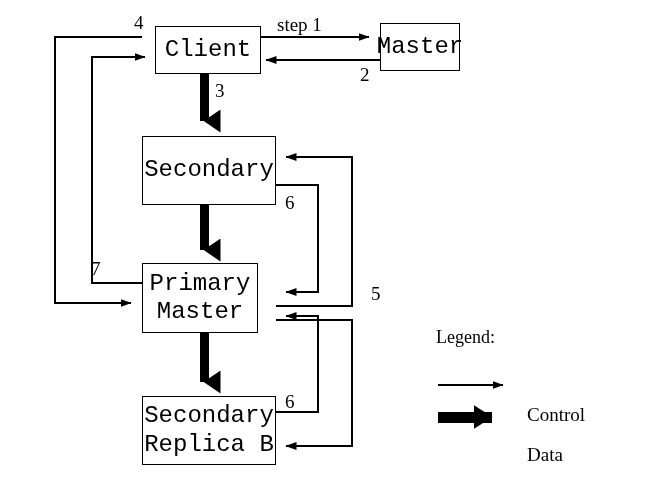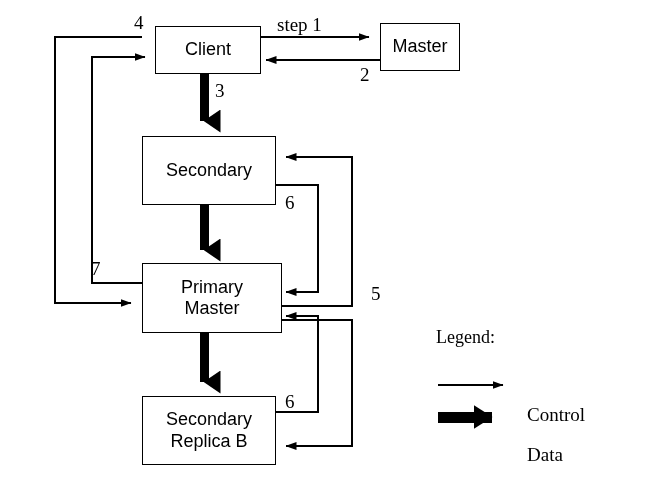--- a/index.html
+++ b/index.html
@@ -27,22 +27,22 @@
   }
   .node-box {
     position: absolute;
     box-sizing: border-box;
     border: 1.4px solid #000000;
     background: #ffffff;
     display: flex;
     flex-direction: column;
     align-items: center;
     justify-content: center;
-    font-family: Liberation Sans, sans-serif;
-    font-size: 18px;
+    font-family: Liberation Mono, monospace;
+    font-size: 24px;
     line-height: 1.18;
     color: #000000;
     z-index: 5;
     text-align: center;
   }
   .node-line { display: block; white-space: nowrap; }
   .edge-label {
     position: absolute;
     font-family: "Liberation Serif", "DejaVu Serif", serif;
     font-size: 19px;
@@ -125,21 +125,21 @@
   </div>
 
   <div class="node-box" style="left:380px; top:23px; width:80px; height:48px;">
     <span class="node-line">Master</span>
   </div>
 
   <div class="node-box" style="left:142px; top:136px; width:134px; height:69px;">
     <span class="node-line">Secondary</span>
   </div>
 
-  <div class="node-box" style="left:142px; top:263px; width:140px; height:70px;">
+  <div class="node-box" style="left:142px; top:263px; width:116px; height:70px;">
     <span class="node-line">Primary</span>
     <span class="node-line">Master</span>
   </div>
 
   <div class="node-box" style="left:142px; top:396px; width:134px; height:69px;">
     <span class="node-line">Secondary</span>
     <span class="node-line">Replica B</span>
   </div>
 
   <div class="edge-label" style="left:277px; top:14px;">step 1</div>

